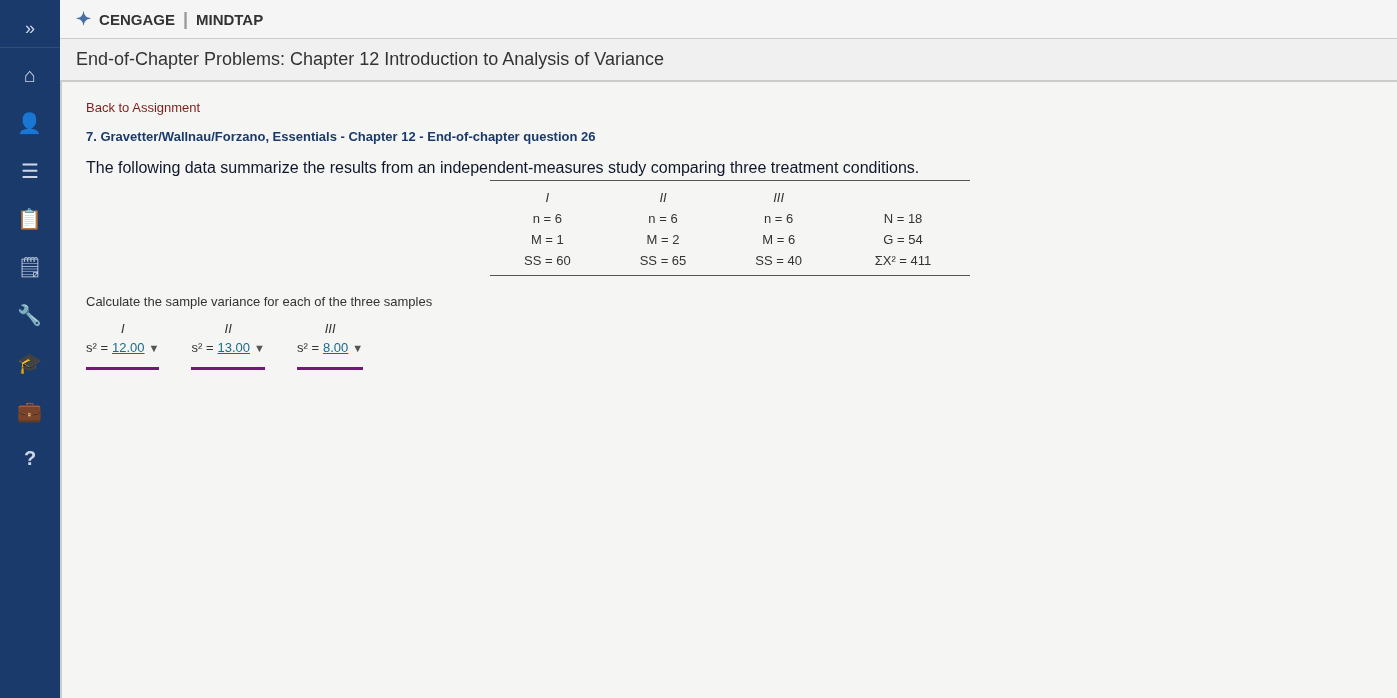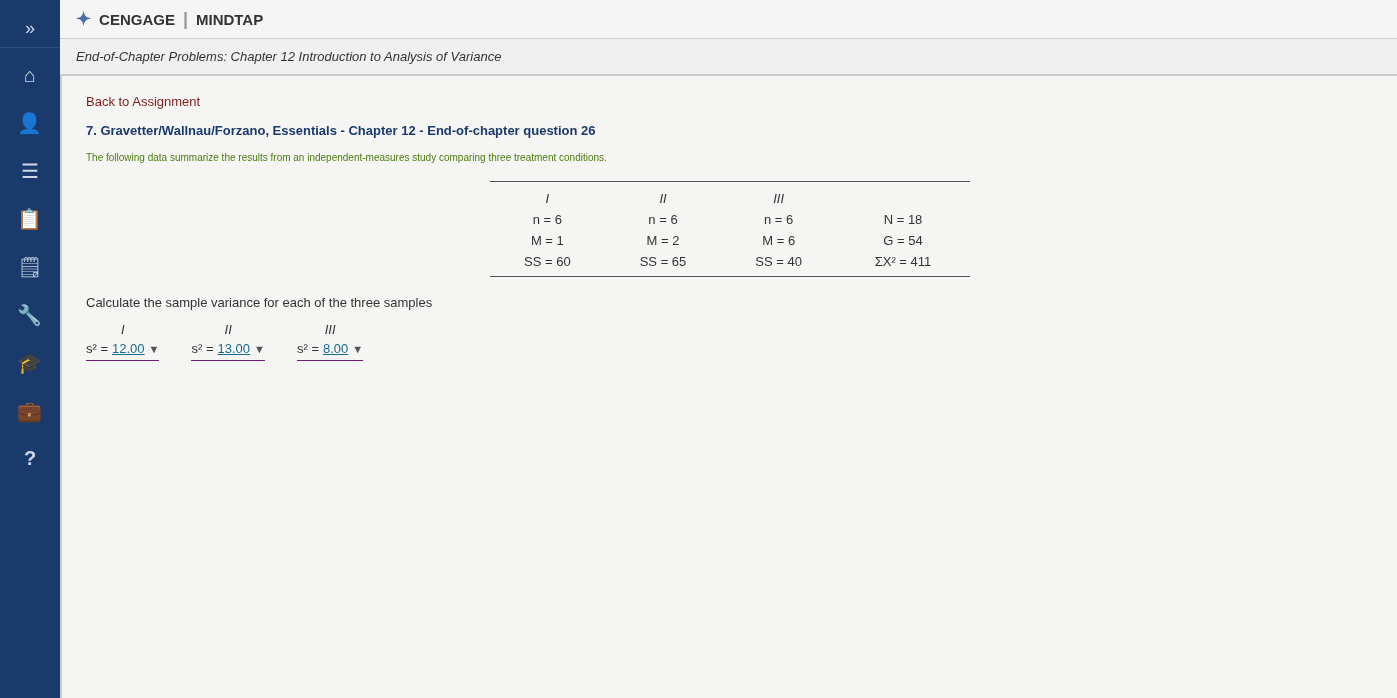--- a/index.html
+++ b/index.html
@@ -90,24 +90,23 @@
 
     .top-bar-divider {
       color: #999;
       font-size: 18px;
     }
 
     .breadcrumb-bar {
       background: #f0f0f0;
       border-bottom: 2px solid #ccc;
       padding: 10px 16px;
-      font-size: 13px;
+      font-size: 18px;
       color: #333;
       flex-shrink: 0;
-      font-style: italic;
     }
 
     
     .content-panel {
       flex: 1;
       background: #f5f5f3;
       overflow-y: auto;
       padding: 16px 24px;
       border-left: 2px solid #ccc;
     }
@@ -139,23 +138,23 @@
     }
 
     .question-header {
       font-size: 13px;
       font-weight: bold;
       color: #1a3a6b;
       margin-bottom: 12px;
     }
 
     .question-text {
-      font-size: 10px;
-      color: #4d7c0f;
-      margin-bottom: 16px;
+      font-size: 16px;
+      color: #0f172a;
+      margin-bottom: 0;
       line-height: 1.5;
     }
 
     .data-table-container {
       margin: 0 auto 16px auto;
       max-width: 480px;
     }
 
     .data-table-line {
       border-top: 1px solid #555;
@@ -208,22 +207,22 @@
     .answer-group-label {
       font-style: italic;
       font-size: 13px;
       color: #333;
     }
 
     .answer-input-row {
       display: flex;
       align-items: center;
       gap: 4px;
-      border-bottom: 1px solid #701a75;
-      padding-bottom: 4px;
+      border-bottom: 3px solid #701a75;
+      padding-bottom: 12px;
     }
 
     .answer-prefix {
       font-size: 13px;
       color: #333;
     }
 
     .answer-value {
       color: #1a6b8a;
       font-size: 13px;

